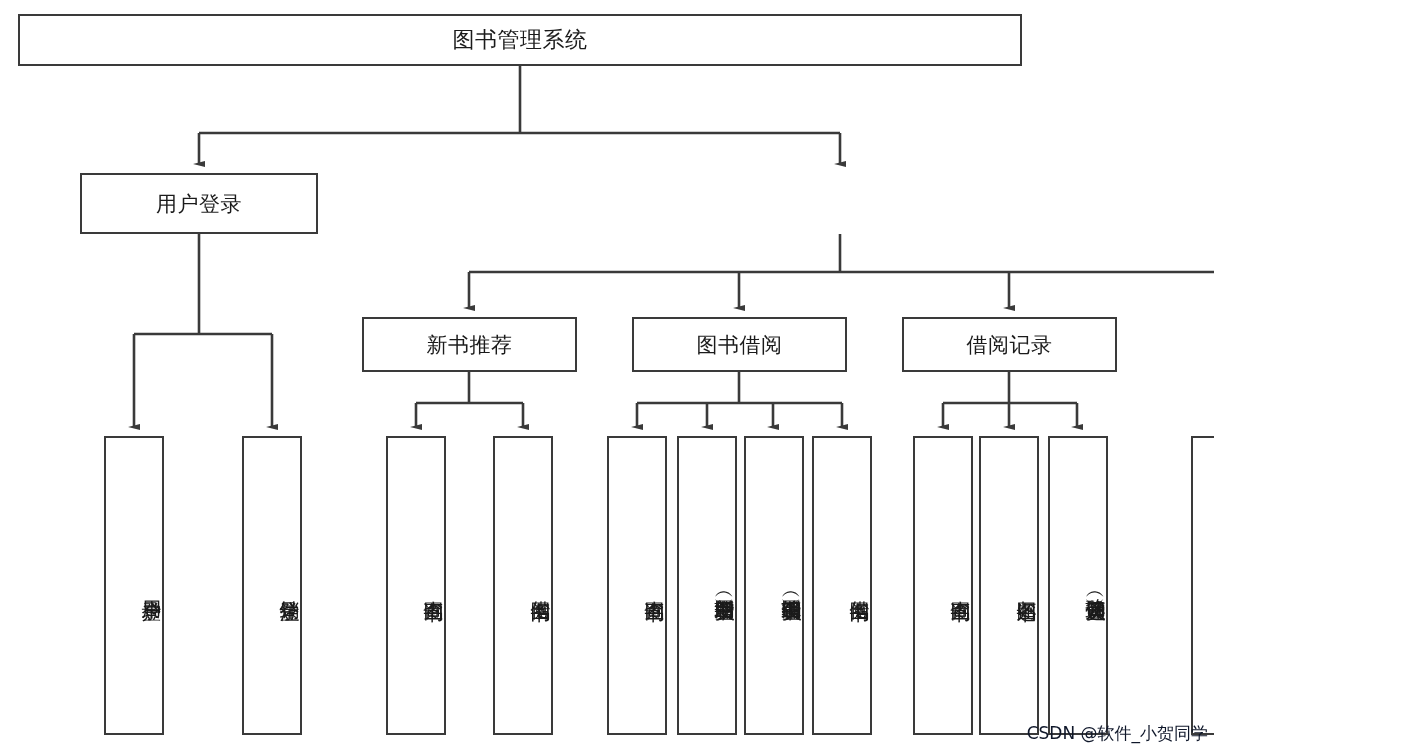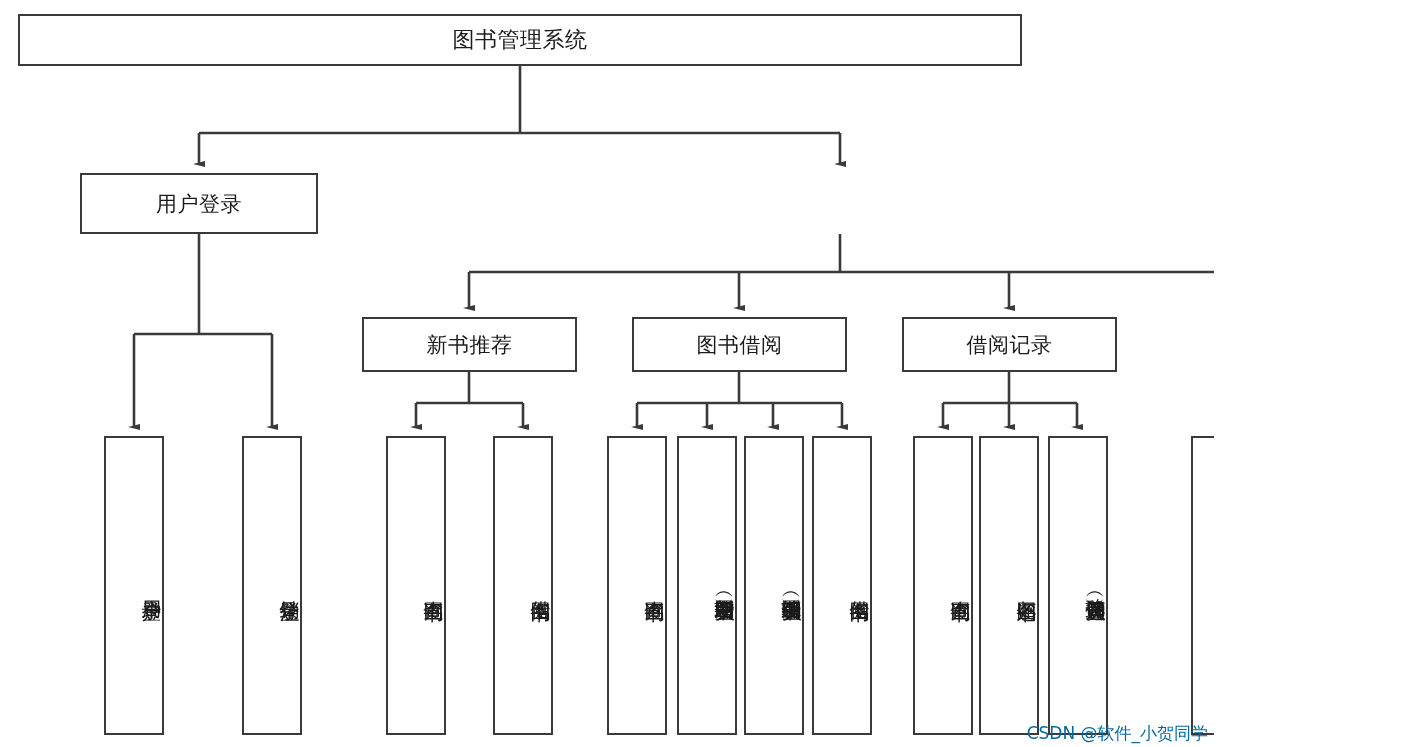--- a/index.html
+++ b/index.html
@@ -57,21 +57,21 @@
     display: block;
     writing-mode: vertical-rl;
     text-orientation: upright;
     white-space: nowrap;
   }
   .watermark {
     position: absolute;
     right: 6px;
     bottom: 2px;
     font-size: 17px;
-    color: #0369a1;
+    color: #0f172a;
     z-index: 5;
     white-space: nowrap;
     font-family: "DejaVu Sans", "Liberation Sans", sans-serif;
   }
 </style>
 </head>
 <body>
 
 <div id="canvas">
 

